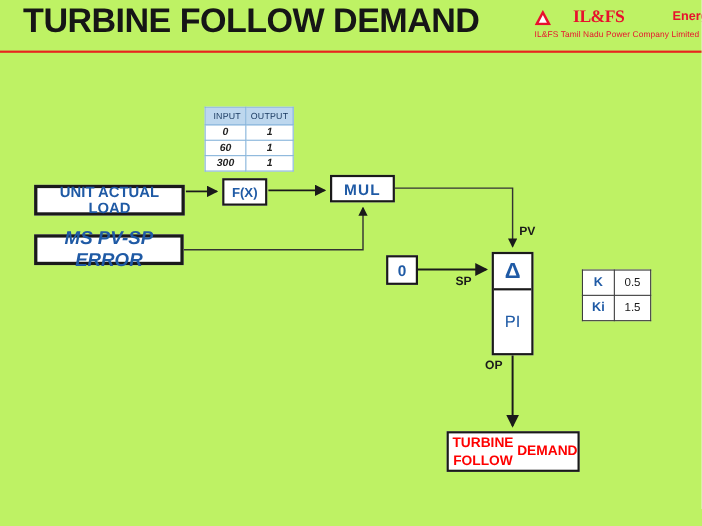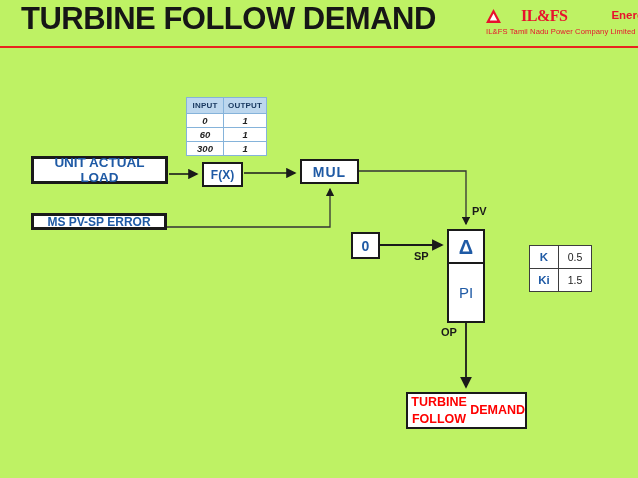--- a/index.html
+++ b/index.html
@@ -27,24 +27,24 @@
   #logo .division{font-weight:700;font-size:11.5px;line-height:1;}
   #logo .tagline{font-size:7.6px;margin-top:3px;white-space:nowrap;letter-spacing:0.1px;}
   
   #wires{position:absolute;left:0;top:0;width:638px;height:478px;}
   
   .blk{
     position:absolute;display:flex;align-items:center;justify-content:center;
     background:#ffffff;border:2px solid #1a1a1a;color:#1f5aa5;font-weight:700;
     box-sizing:border-box;text-align:center;
   }
-  #blk-unit-actual-load{left:31px;top:156px;width:137px;height:28px;border-width:3px;font-size:13.5px;}
+  #blk-unit-actual-load{left:31px;top:168px;width:137px;height:28px;border-width:3px;font-size:13.5px;}
   #blk-fx{left:202px;top:162px;width:41px;height:25px;font-size:12px;}
   #blk-mul{left:300px;top:159px;width:59px;height:25px;font-size:14px;letter-spacing:1px;}
-  #blk-ms-pv-sp-error{left:31px;top:213px;width:136px;height:17px;border-width:3px;font-size:12px;}
+  #blk-ms-pv-sp-error{left:31px;top:213px;width:136px;height:28px;border-width:3px;font-size:17px;font-style:italic;}
   #blk-zero{left:351px;top:232px;width:29px;height:27px;font-size:14px;}
   
   #blk-pid{left:447px;top:229px;width:38px;height:94px;border:2px solid #1a1a1a;
     position:absolute;box-sizing:border-box;background:#fff;display:flex;flex-direction:column;}
   #pid-delta{flex:0 0 31px;border-bottom:2px solid #1a1a1a;display:flex;align-items:center;
     justify-content:center;color:#1f5aa5;font-weight:700;font-size:20px;line-height:1;}
   #pid-pi{flex:1;display:flex;align-items:center;justify-content:center;color:#1f5aa5;
     font-weight:400;font-size:15px;}
   
   #blk-output{left:406px;top:392px;width:121px;height:37px;color:#fe0000;font-size:12.5px;
@@ -54,21 +54,21 @@
   #label-pv{left:472px;top:205px;}
   #label-sp{left:414px;top:250px;}
   #label-op{left:441px;top:326px;}
   
   #lookup-table{
     position:absolute;left:186px;top:97px;border-collapse:collapse;
     border:1.5px solid #85b3da;background:#fff;
   }
   #lookup-table th{
     background:#bdd7ee;border:1.5px solid #85b3da;color:#17375e;
-    font-size:8px;font-weight:700;padding:3px 4px;letter-spacing:0.2px;
+    font-size:8px;font-weight:400;padding:3px 4px;letter-spacing:0.2px;text-align:right;
   }
   #lookup-table td{
     border:1.5px solid #85b3da;color:#222;font-size:9.5px;font-style:italic;
     font-weight:600;text-align:center;padding:1px 4px;min-width:28px;
   }
   
   #gain-table{
     position:absolute;left:529px;top:245px;border-collapse:collapse;background:#fff;
   }
   #gain-table td{

